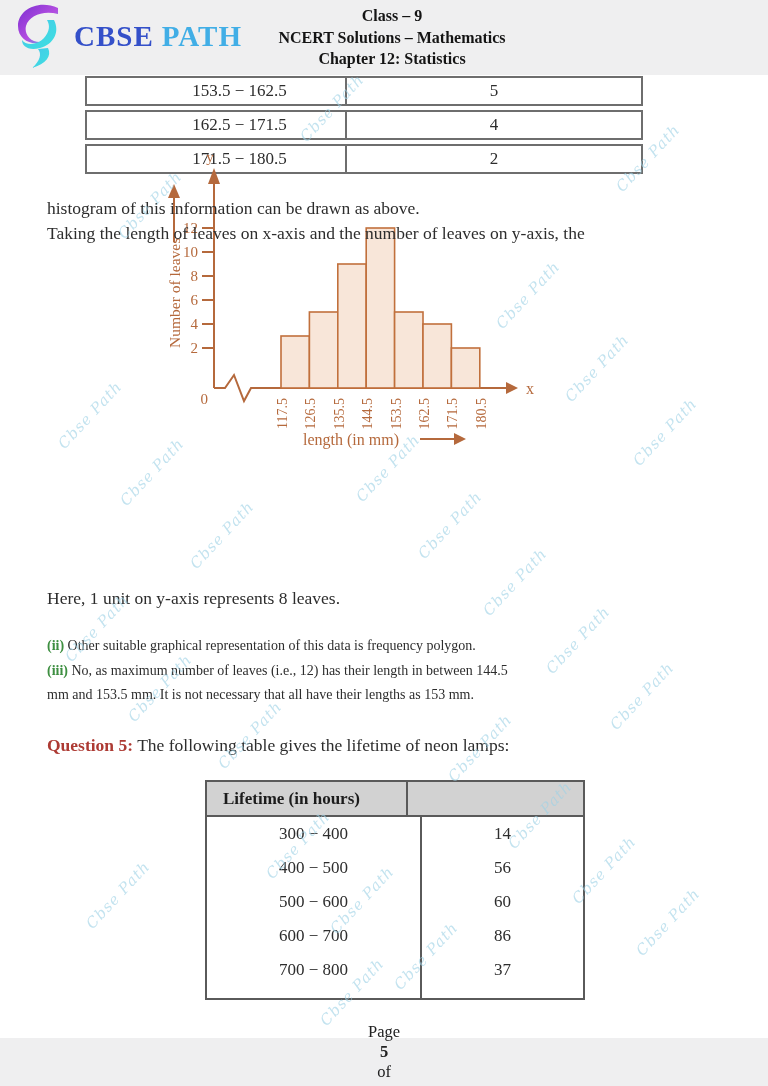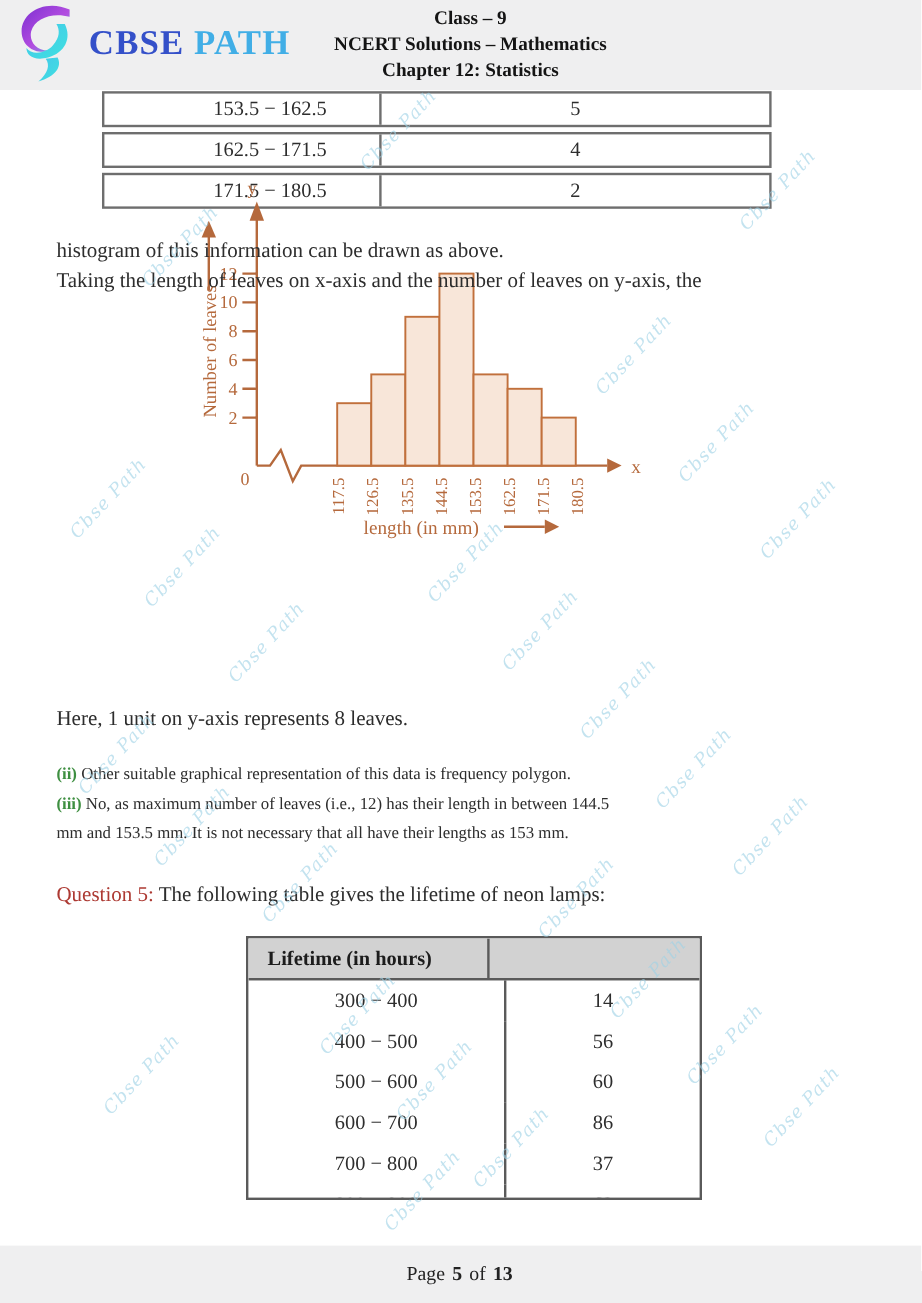--- a/index.html
+++ b/index.html
@@ -3,47 +3,47 @@
 <meta charset="utf-8">
 <style>
   html,body{margin:0;padding:0;background:#ffffff;}
   .page{position:relative;width:768px;height:1086px;background:#ffffff;overflow:hidden;
         font-family:"Liberation Serif",serif;color:#2d2d2d;}
 
   
   .bar{position:absolute;left:0;width:768px;background:#efeff0;z-index:40;}
   .header{top:0;height:75px;}
   .footer{bottom:0;height:48px;display:flex;align-items:center;justify-content:center;
-          font-size:16.5px;color:#222;}
+          font-size:16.5px;color:#222;flex-direction:column;}
   .footer .pg-num{font-weight:bold;margin:0 4px;}
   .footer .pg-word{margin:0 2px;}
 
   .logo{position:absolute;left:14px;top:2px;display:flex;align-items:center;gap:8px;}
   .logo-mark{width:52px;height:68px;}
   .logo-text{font-weight:bold;font-size:29px;letter-spacing:1px;line-height:68px;}
   .logo-text .p1{color:#3450c9;}
   .logo-text .p2{color:#41aee6;margin-left:8px;}
 
   .header-center{position:absolute;left:16px;right:0;top:5px;text-align:center;
                  font-weight:bold;font-size:16px;line-height:21.5px;color:#141414;z-index:41;}
 
   
   .top-table{position:absolute;left:85px;top:76px;width:558px;z-index:10;}
   .tt-row{display:flex;height:30px;border:2px solid #6e6e6e;margin-bottom:4px;box-sizing:border-box;}
-  .tt-c1{width:231px;border-right:2px solid #6e6e6e;box-sizing:border-box;
+  .tt-c1{width:260px;border-right:2px solid #6e6e6e;box-sizing:border-box;
          display:flex;align-items:center;justify-content:center;font-size:17px;padding-left:47px;}
   .tt-c2{flex:1;display:flex;align-items:center;justify-content:center;font-size:17px;}
 
   
   .para{position:absolute;left:47px;top:196px;width:690px;font-size:17.5px;line-height:24.5px;z-index:20;}
   .note{position:absolute;left:47px;top:588px;font-size:17.5px;z-index:20;}
   .answers{position:absolute;left:47px;top:634px;width:695px;font-size:14px;line-height:24.6px;z-index:20;}
   .marker{color:#3e8f41;font-weight:bold;}
   .q5{position:absolute;left:47px;top:735px;width:695px;font-size:17.5px;z-index:20;}
-  .q5-label{color:#ad3a33;font-weight:normal;}
+  .q5-label{color:#ad3a33;font-weight:bold;}
 
   
   .chart{position:absolute;left:148px;top:148px;z-index:15;}
 
   
   .table2{position:absolute;left:205px;top:780px;width:380px;height:220px;
           border:2px solid #5a5a5a;box-sizing:border-box;overflow:hidden;z-index:10;}
   .t2-header{display:flex;height:35px;background:#d2d2d2;border-bottom:2px solid #5a5a5a;
              box-sizing:border-box;font-weight:bold;font-size:17px;color:#1c1c1c;}
   .t2-h1{width:201px;border-right:2px solid #5a5a5a;box-sizing:border-box;

